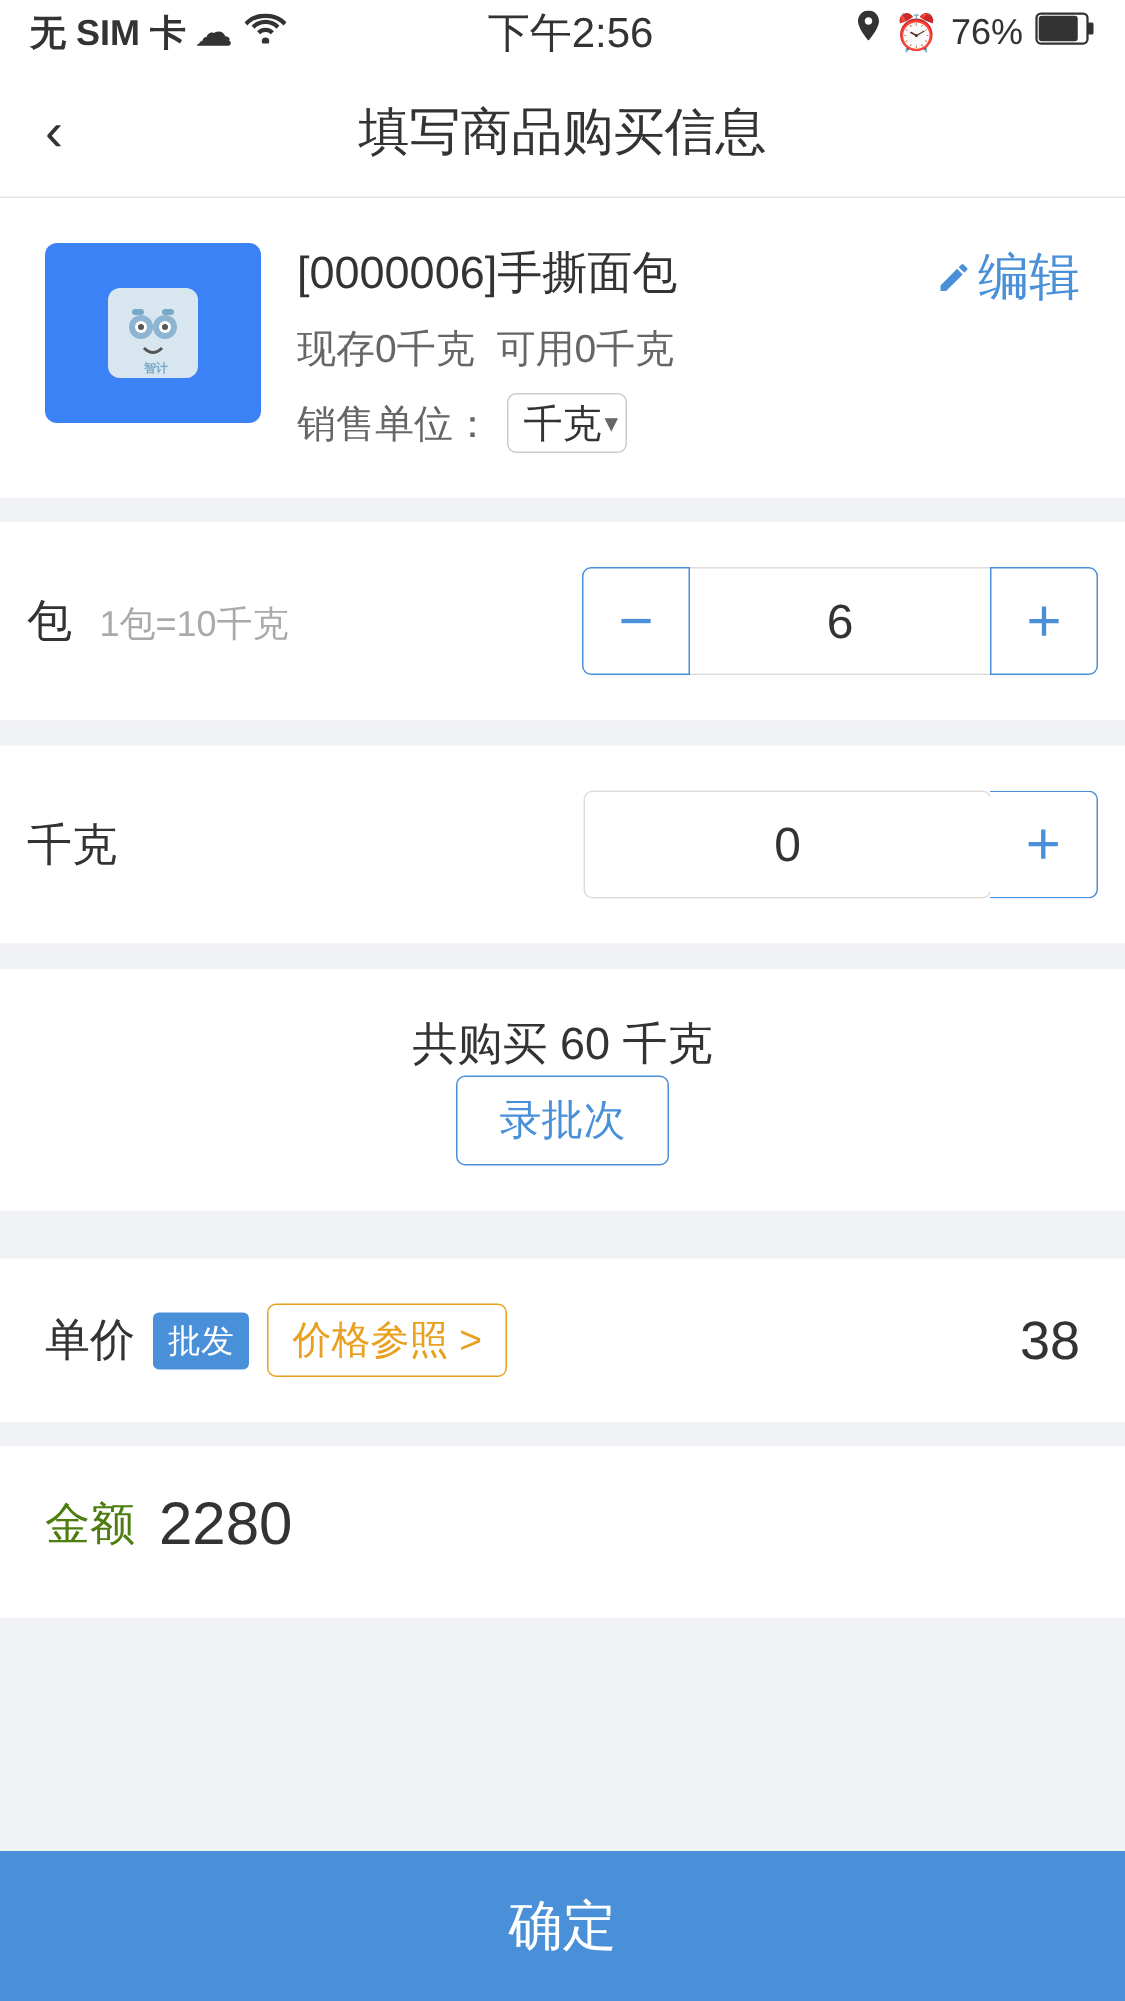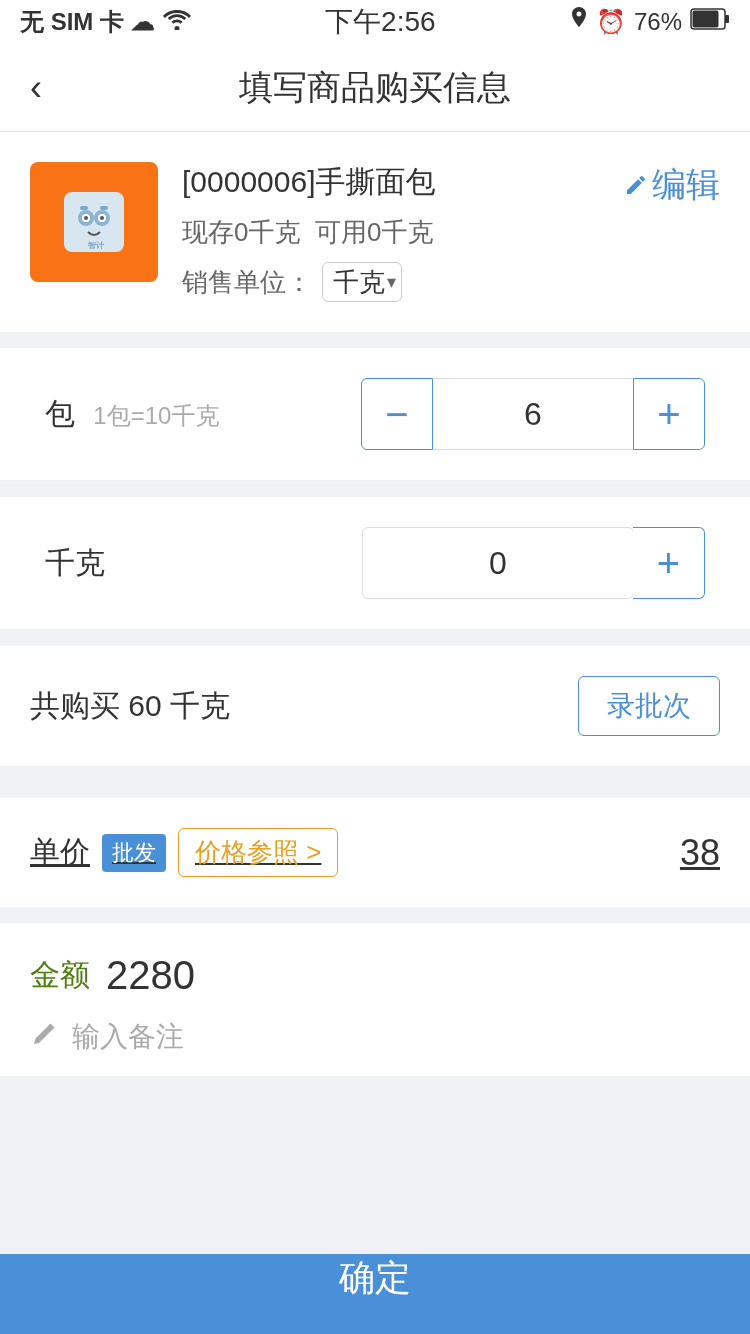--- a/index.html
+++ b/index.html
@@ -55,23 +55,23 @@
     
     .product-card {
       background: #fff;
       padding: 30px;
       display: flex;
       align-items: flex-start;
       gap: 24px;
       margin-bottom: 16px;
     }
     .product-thumb {
-      width: 128px;
+      width: 144px;
       height: 120px;
-      background: #f97316;
+      background: #3b82f6;
       border-radius: 8px;
       display: flex;
       align-items: center;
       justify-content: center;
       flex-shrink: 0;
       overflow: hidden;
     }
     .product-thumb svg { width: 60px; height: 60px; }
     .product-info { flex: 1; }
     .product-name { font-size: 30px; font-weight: 500; color: #333; margin-bottom: 12px; }
@@ -112,21 +112,21 @@
     }
 
     
     .section {
       background: #fff;
       margin-bottom: 16px;
     }
     .quantity-row {
       display: flex;
       align-items: center;
-      padding: 30px 45px;
+      padding: 30px 18px;
       border-bottom: 1px solid #f0f0f0;
     }
     .quantity-label {
       flex: 1;
       font-size: 30px;
       color: #333;
     }
     .quantity-hint {
       font-size: 24px;
       color: #aaa;
@@ -177,41 +177,41 @@
     }
 
     
     .total-row {
       background: #fff;
       display: flex;
       align-items: center;
       justify-content: space-between;
       padding: 30px 30px;
       margin-bottom: 16px;
+      flex-direction: column;
     }
     .total-text {
       font-size: 30px;
       color: #333;
     }
     .batch-btn {
       border: 1px solid #4a90d9;
       color: #4a90d9;
       background: #fff;
       border-radius: 6px;
       padding: 10px 28px;
       font-size: 28px;
       cursor: pointer;
     }
 
     
     .price-section {
       background: #fff;
       padding: 30px 30px;
       margin-bottom: 0;
-      text-decoration: underline;
     }
     .price-row {
       display: flex;
       align-items: center;
       justify-content: space-between;
       margin-bottom: 0;
     }
     .price-left {
       display: flex;
       align-items: center;
@@ -270,24 +270,24 @@
       flex: 1;
       min-height: 340px;
     }
 
     
     .confirm-bar {
       position: fixed;
       bottom: 0;
       left: 0;
       width: 750px;
-      height: 80px;
+      height: 100px;
       background: #4a90d9;
       display: flex;
-      align-items: flex-start;
+      align-items: center;
       justify-content: center;
       cursor: pointer;
     }
     .confirm-text {
       font-size: 36px;
       color: #fff;
       font-weight: 500;
     }
   </style>
 </head>
@@ -409,25 +409,19 @@
     </div>
     <div class="price-value">38</div>
   </div>
 </div>
 
 <div class="amount-section" style="background:#fff; border-top: 16px solid #f0f2f5; padding: 30px 30px 20px;">
   <div class="amount-row">
     <span class="amount-label">金额</span>
     <span class="amount-value">2280</span>
   </div>
-  <div class="remark-row">
-    <svg width="30" height="30" viewBox="0 0 30 30">
-      <path d="M4 22l1.5-5.5 15-15 4 4-15 15L4 22zm3.5-3.5l2 2-3 1 1-3z" fill="#aaa"></path>
-    </svg>
-    <span>输入备注</span>
-  </div>
 </div>
 
 <div class="bottom-area"></div>
 
 <div class="confirm-bar">
   <span class="confirm-text">确定</span>
 </div>
 
 </body></html>

